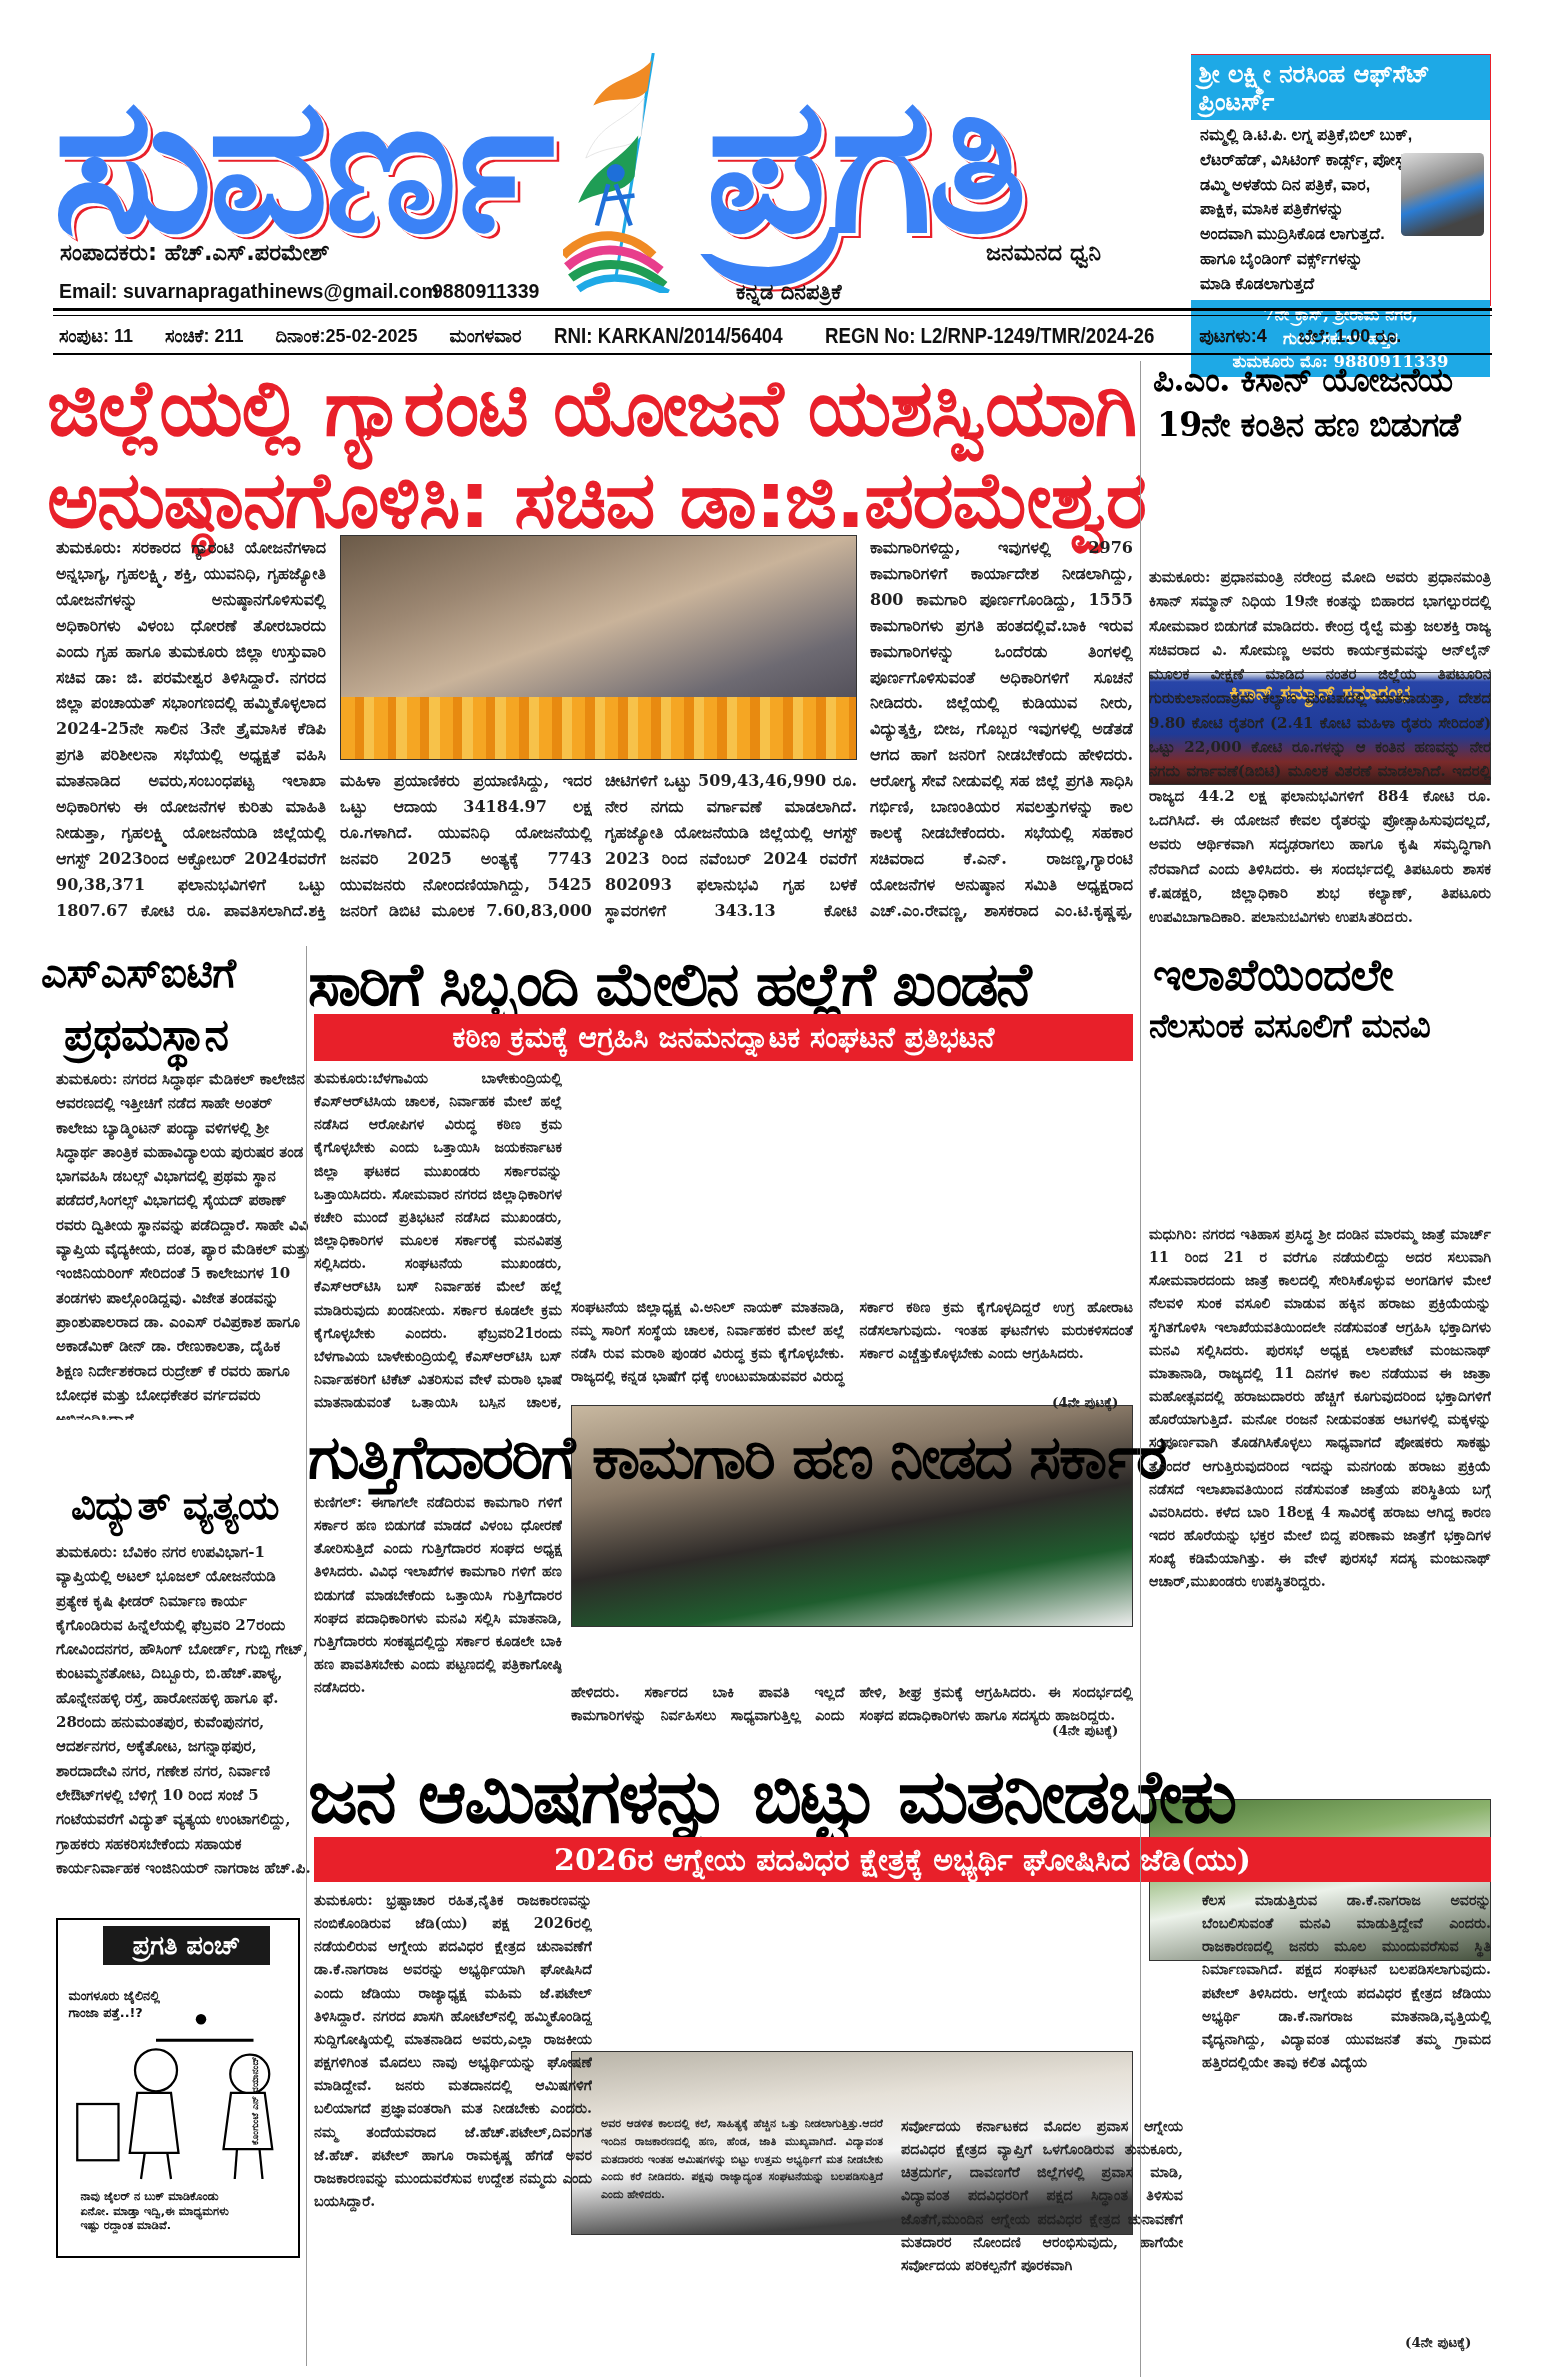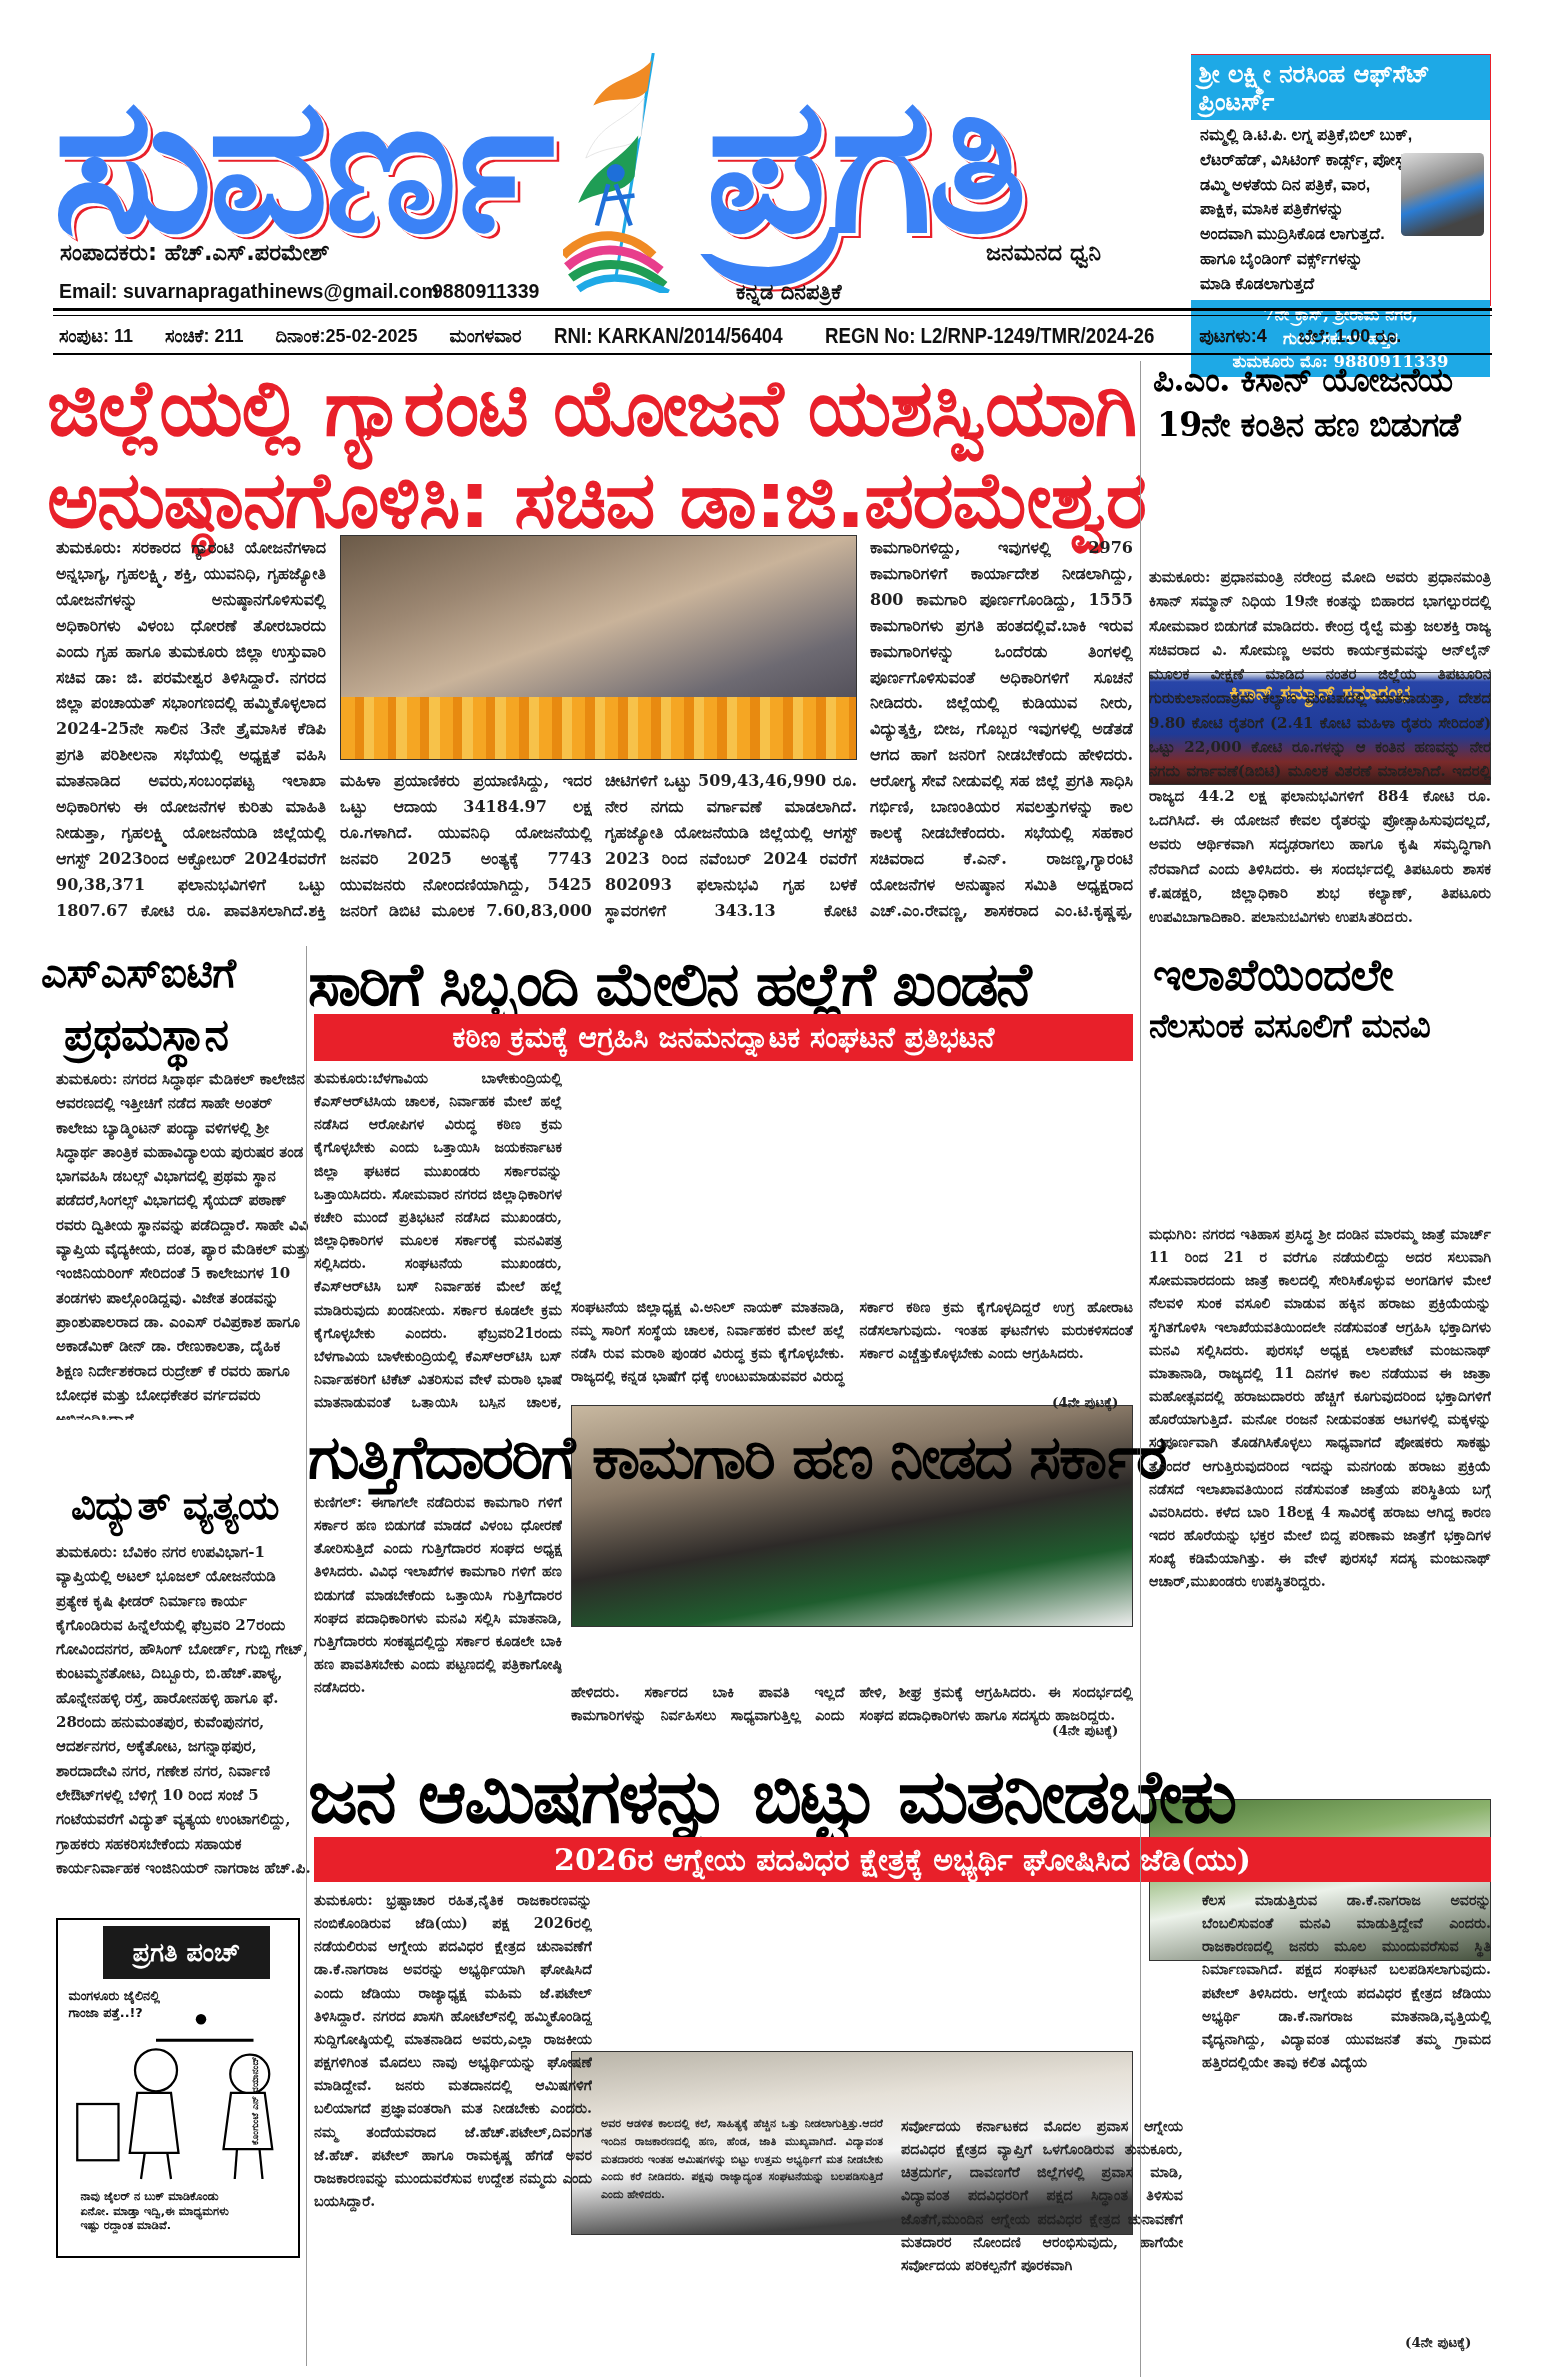--- a/index.html
+++ b/index.html
@@ -21,21 +21,21 @@
   .redbar { background: #e8202a; color: #fff; font-family: "DejaVu Sans", sans-serif; font-weight: 700; text-align: center; }
   .col { font-family: "DejaVu Serif", serif; font-size: 16px; line-height: 1.62; text-align: justify; font-weight: 700; color: #222; }
   .photo { background: linear-gradient(160deg, #6b5a48 0%, #9c8772 25%, #c9b39a 45%, #6d6a72 70%, #3b3844 100%); border: 1.5px solid #333; position: relative; overflow: hidden; }
   .photo.orange::after { content:""; position:absolute; left:0; right:0; bottom:0; height:28%; background: repeating-linear-gradient(90deg, #f5a623 0 13.5px, #e88a10 13.5px 22.5px, #f7c24a 22.5px 33px); }
   .photo.stage { background: linear-gradient(180deg, #dfe4ea 0%, #2845a8 8%, #1f3a96 55%, #7a2a2a 80%, #3a1c1a 100%); }
   .photo.crowd { background: linear-gradient(170deg, #c8b8a0 0%, #8a7a68 30%, #2d2a28 55%, #1f5d2e 75%, #eee 100%); }
   .photo.group2 { background: linear-gradient(175deg, #b9b4a8 0%, #e6e1d8 30%, #f4f4f4 55%, #3e3e3e 85%); }
   .photo.garden { background: linear-gradient(170deg, #4f7a3b 0%, #8cb36d 30%, #ecf2ea 55%, #46523e 100%); }
   .photo .cap { position:absolute; top:7.5px; left:0; right:0; text-align:center; color:#f6c343; font-family:"DejaVu Sans",sans-serif; font-weight:700; font-size:19.5px; }
   .cartoon-box { border: 2.3px solid #000; background: #fff; }
-  .cartoon-title { background: #1a1a1a; color: #fff; font-family: "DejaVu Sans", sans-serif; font-weight: 700; font-size: 25.5px; text-align: center; padding: 11px 0; }
+  .cartoon-title { background: #1a1a1a; color: #fff; font-family: "DejaVu Sans", sans-serif; font-weight: 700; font-size: 25.5px; text-align: center; padding: 4px 0; }
   .cartoon-text { font-family: "DejaVu Sans", sans-serif; font-weight: 700; font-size: 12.8px; line-height: 1.3; }
   .cont { white-space: nowrap; }
   .vline { position:absolute; width:0.8px; background:#999; }
 </style>
 </head>
 <body>
 
 <div class="abs masthead-title" style="left:53px;top:71px;">ಸುವರ್ಣ</div>
 <svg class="abs logo-flag" style="left:563px;top:53px;" viewBox="0 0 170 320">
   <path d="M120 0 L70 300" stroke="#1ea9e6" stroke-width="4"></path>

